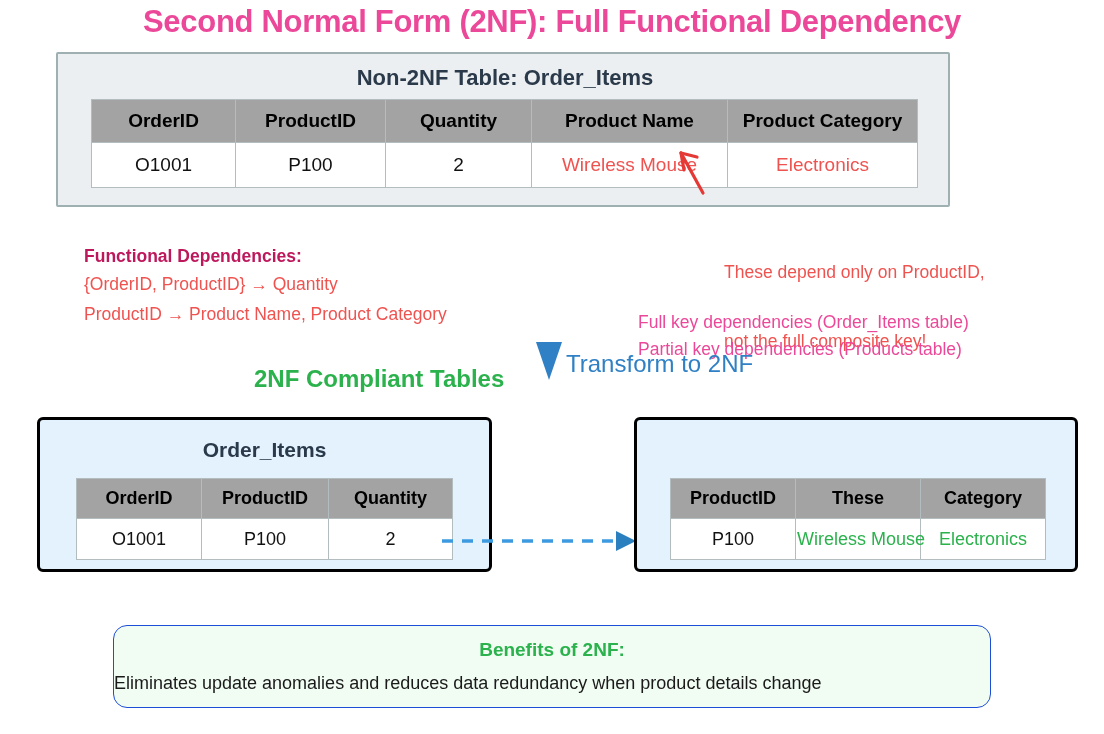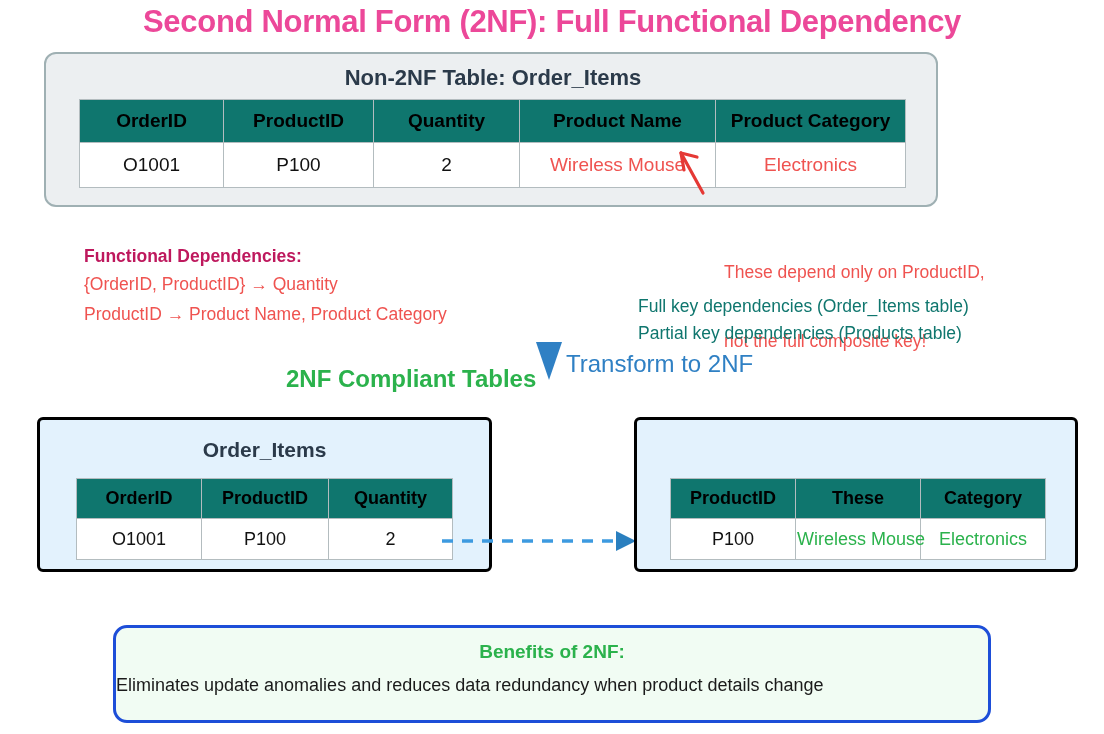--- a/index.html
+++ b/index.html
@@ -28,27 +28,27 @@
     text-align: center;
     font-size: 31px;
     font-weight: bold;
     color: #ec4899;
     letter-spacing: -0.3px;
   }
 
   
   .panel-non2nf {
     position: absolute;
-    left: 44px;
+    left: 56px;
     top: 52px;
     width: 894px;
     height: 155px;
     background: #eceff1;
     border: 2px solid #9fb0b3;
-    border-radius: 12px;
+    border-radius: 2px;
     box-sizing: border-box;
   }
   .panel-non2nf-title {
     position: absolute;
     left: 0;
     top: 11px;
     width: 894px;
     text-align: center;
     font-size: 22px;
     font-weight: bold;
@@ -60,21 +60,21 @@
     border-collapse: collapse;
     table-layout: fixed;
   }
   .tbl th, .tbl td {
     border: 1px solid #b3bcbf;
     text-align: center;
     overflow: visible;
     white-space: nowrap;
   }
   .tbl th {
-    background: #0f766e;
+    background: #a3a3a3;
     color: #000000;
     font-weight: bold;
   }
   .tbl td {
     background: #ffffff;
     color: #111111;
     font-weight: normal;
   }
 
   
@@ -94,42 +94,42 @@
 
   
   .ann {
     position: absolute;
     font-size: 17.5px;
     line-height: 25px;
     white-space: pre;
   }
   .ann-bold { font-weight: bold; color: #be185d; }
   .ann-red { color: #ef5350; }
-  .ann-green { color: #0f766e; }
+  .ann-green { color: #ec4899; margin-top: 16px; }
 
   .fd-title { left: 84px; top: 244px; }
   .fd-l1 { left: 84px; top: 272px; }
   .fd-l2 { left: 84px; top: 302px; }
 
   .note-red { left: 724px; top: 215px; line-height: 23px; }
   .note-sep-title { left: 638px; top: 267px; }
   .note-full { left: 638px; top: 294px; }
   .note-partial { left: 638px; top: 321px; }
 
   .transform-label {
     position: absolute;
     left: 566px;
     top: 350px;
     font-size: 24px;
     color: #2f80c4;
   }
 
   .compliant-label {
     position: absolute;
-    left: 286px;
+    left: 254px;
     top: 365px;
     font-size: 24px;
     font-weight: bold;
     color: #2bb24c;
   }
 
   .down-arrow { position: absolute; left: 533px; top: 340px; }
 
   
   .panel-blue {
@@ -172,23 +172,23 @@
   .tbl-products td { height: 38px; font-size: 18px; }
 
   .dashed-arrow { position: absolute; left: 440px; top: 528px; }
 
   
   .panel-benefits {
     position: absolute;
     left: 113px;
     top: 625px;
     width: 878px;
-    height: 98px;
+    height: 83px;
     background: #f1fcf3;
-    border: 3px solid #1d4ed8;
+    border: 1px solid #1d4ed8;
     border-radius: 14px;
     box-sizing: border-box;
   }
   .benefits-title {
     position: absolute;
     left: 0;
     top: 13px;
     width: 100%;
     text-align: center;
     font-size: 19px;

